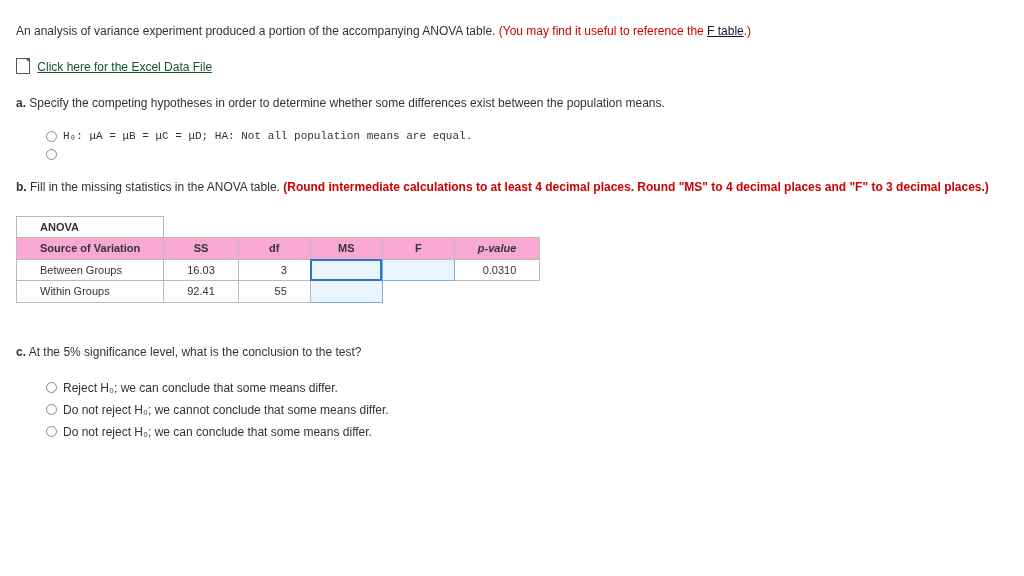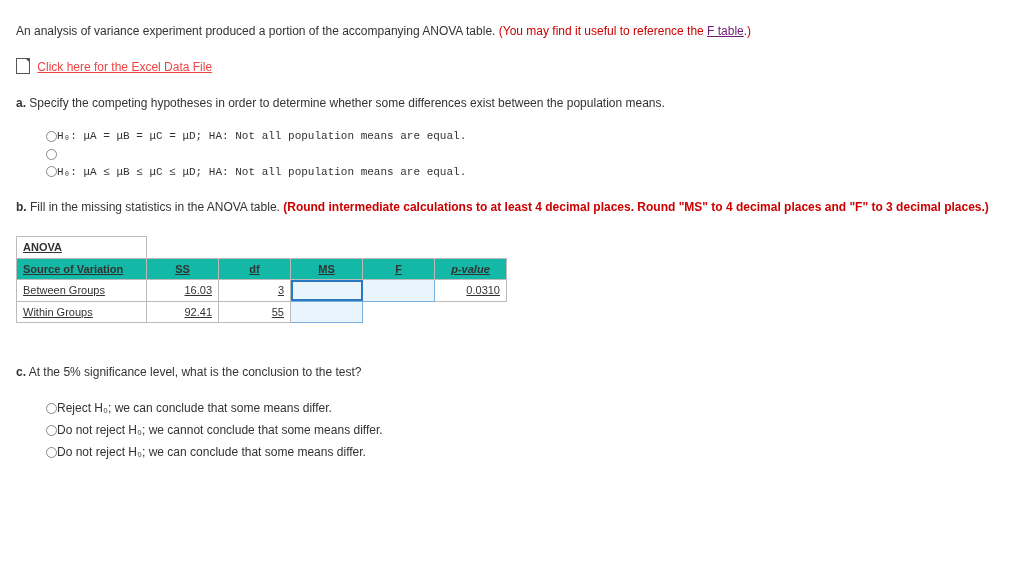--- a/index.html
+++ b/index.html
@@ -3,21 +3,21 @@
 <meta charset="utf-8">
 <style>
   body {
     font-family: Arial, Helvetica, sans-serif;
     font-size: 12px;
     color: #333;
     margin: 12px 16px;
     line-height: 1.5;
   }
   .red { color: #c00; }
-  .blue-link { color: #ef4444; text-decoration: underline; cursor: pointer; }
+  .blue-link { color: #14532d; text-decoration: underline; cursor: pointer; }
   .excel-icon {
     display: inline-block;
     width: 12px;
     height: 14px;
     border: 1px solid #555;
     margin-right: 4px;
     vertical-align: text-bottom;
     position: relative;
     background: #fff;
   }
@@ -25,82 +25,77 @@
     content: "";
     position: absolute;
     top: -1px;
     right: -1px;
     border-left: 5px solid transparent;
     border-top: 5px solid #555;
   }
   .section { margin: 10px 0 18px 0; }
   .mono { font-family: "Courier New", monospace; font-size: 11px; }
   .indent { margin-left: 30px; }
-  .opt { display: flex; align-items: center; gap: 0; margin: 4px 0; }
+  .opt { display: flex; align-items: center; gap: 6px; margin: 4px 0; }
   .radio {
     width: 11px; height: 11px; border: 1px solid #888; border-radius: 50%;
     flex: 0 0 auto; box-sizing: border-box;
   }
   table.anova {
     border-collapse: collapse;
     font-size: 11px;
     margin-top: 6px;
   }
   table.anova th, table.anova td {
     border: 1px solid #bbb;
-    padding: 2px 6px;
+    padding: 2px 23px;
     min-width: 72px;
     height: 16px;
     box-sizing: border-box;
     background: #fff;
-    text-decoration: underline;
   }
-  table.anova th { font-weight: bold; text-align: center; background: #14b8a6; }
+  table.anova th { font-weight: bold; text-align: center; background: #f9a8d4; }
   table.anova .title-cell { text-align: left; font-weight: bold; }
   table.anova .label-cell { text-align: left; min-width: 130px; }
   table.anova .num { text-align: right; margin-left: 24px; }
   .input-cell {
     background: #e9f4fd !important;
     border: 1px solid #7ab0dd !important;
   }
   .input-focused {
     outline: 2px solid #2a78c2;
     outline-offset: -2px;
   }
   .noborder { border: none !important; background: transparent !important; }
 </style>
 </head>
 <body>
 
 <div class="section">
   <span>An analysis of variance experiment produced a portion of the accompanying ANOVA table. </span>
   <span class="red">
-    <span>(You may find it useful to reference the </span><span class="blue-link" style="color:#701a75;text-decoration:underline;">F table</span><span>.)</span>
+    <span>(You may find it useful to reference the </span><span class="blue-link" style="color:#0f172a;text-decoration:underline;">F table</span><span>.)</span>
   </span>
 </div>
 
 <div class="section">
   <span class="excel-icon"></span>
   <span class="blue-link">Click here for the Excel Data File</span>
 </div>
 
 <div class="section">
   <b>a.</b><span> Specify the competing hypotheses in order to determine whether some differences exist between the population means.</span>
   <div style="height:12px"></div>
   <div class="indent">
     <div class="opt">
       <span class="radio"></span>
       <span class="mono">H₀: μA = μB = μC = μD; HA: Not all population means are equal.</span>
     </div>
     <div class="opt">
       <span class="radio"></span>
-    </div>
-    <div class="opt">
-      <span class="radio"></span>
-      <span class="mono">H₀: μA ≤ μB ≤ μC ≤ μD; HA: Not all population means are equal.</span>
     </div>
   </div>
 </div>
 
 <div class="section">
   <b>b.</b><span> Fill in the missing statistics in the ANOVA table. </span><span class="red" style="font-weight:bold">(Round intermediate calculations to at least 4 decimal places. Round "MS" to 4 decimal places and "F" to 3 decimal places.)</span>
 
   <div style="height:14px"></div>
 
   <table class="anova">

